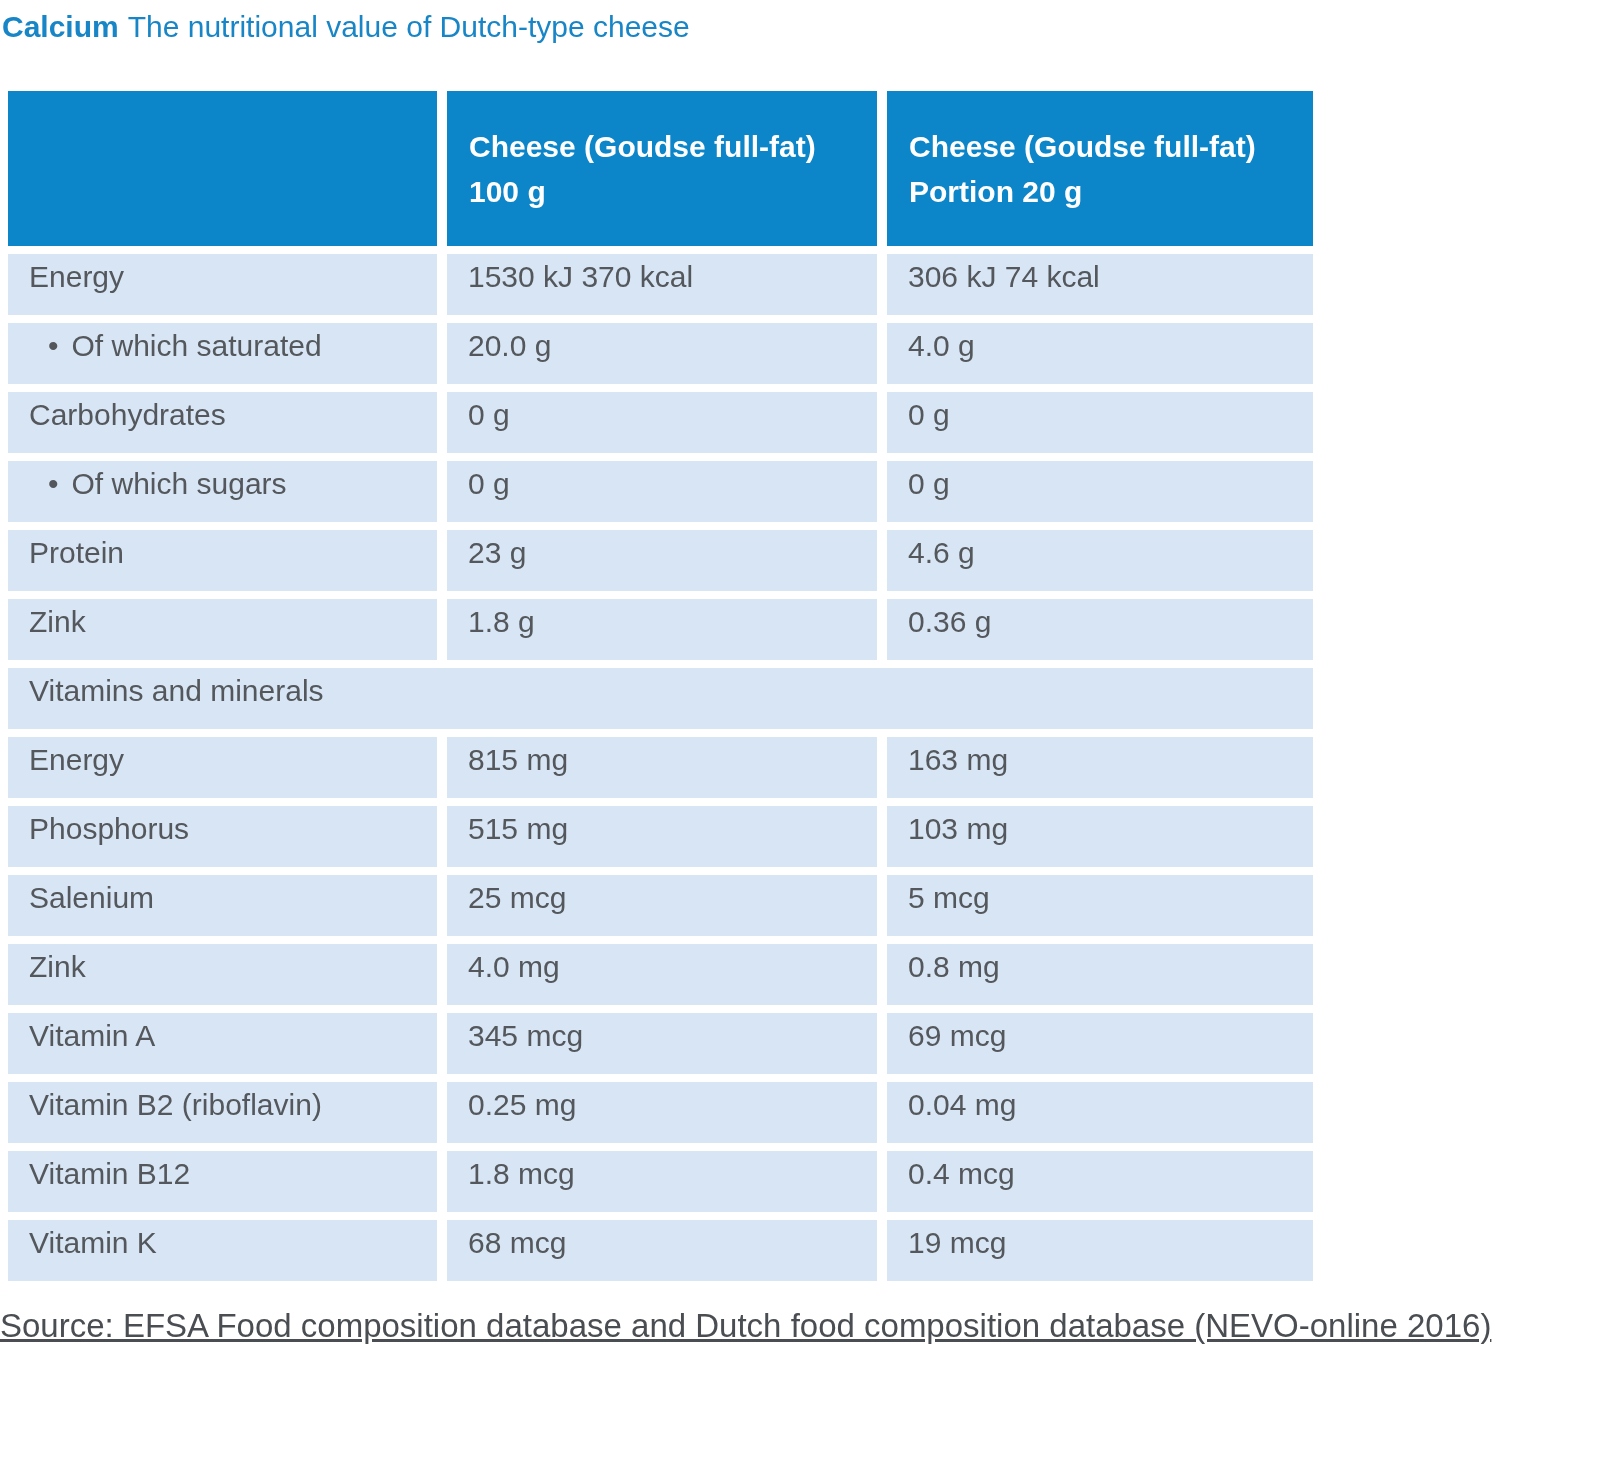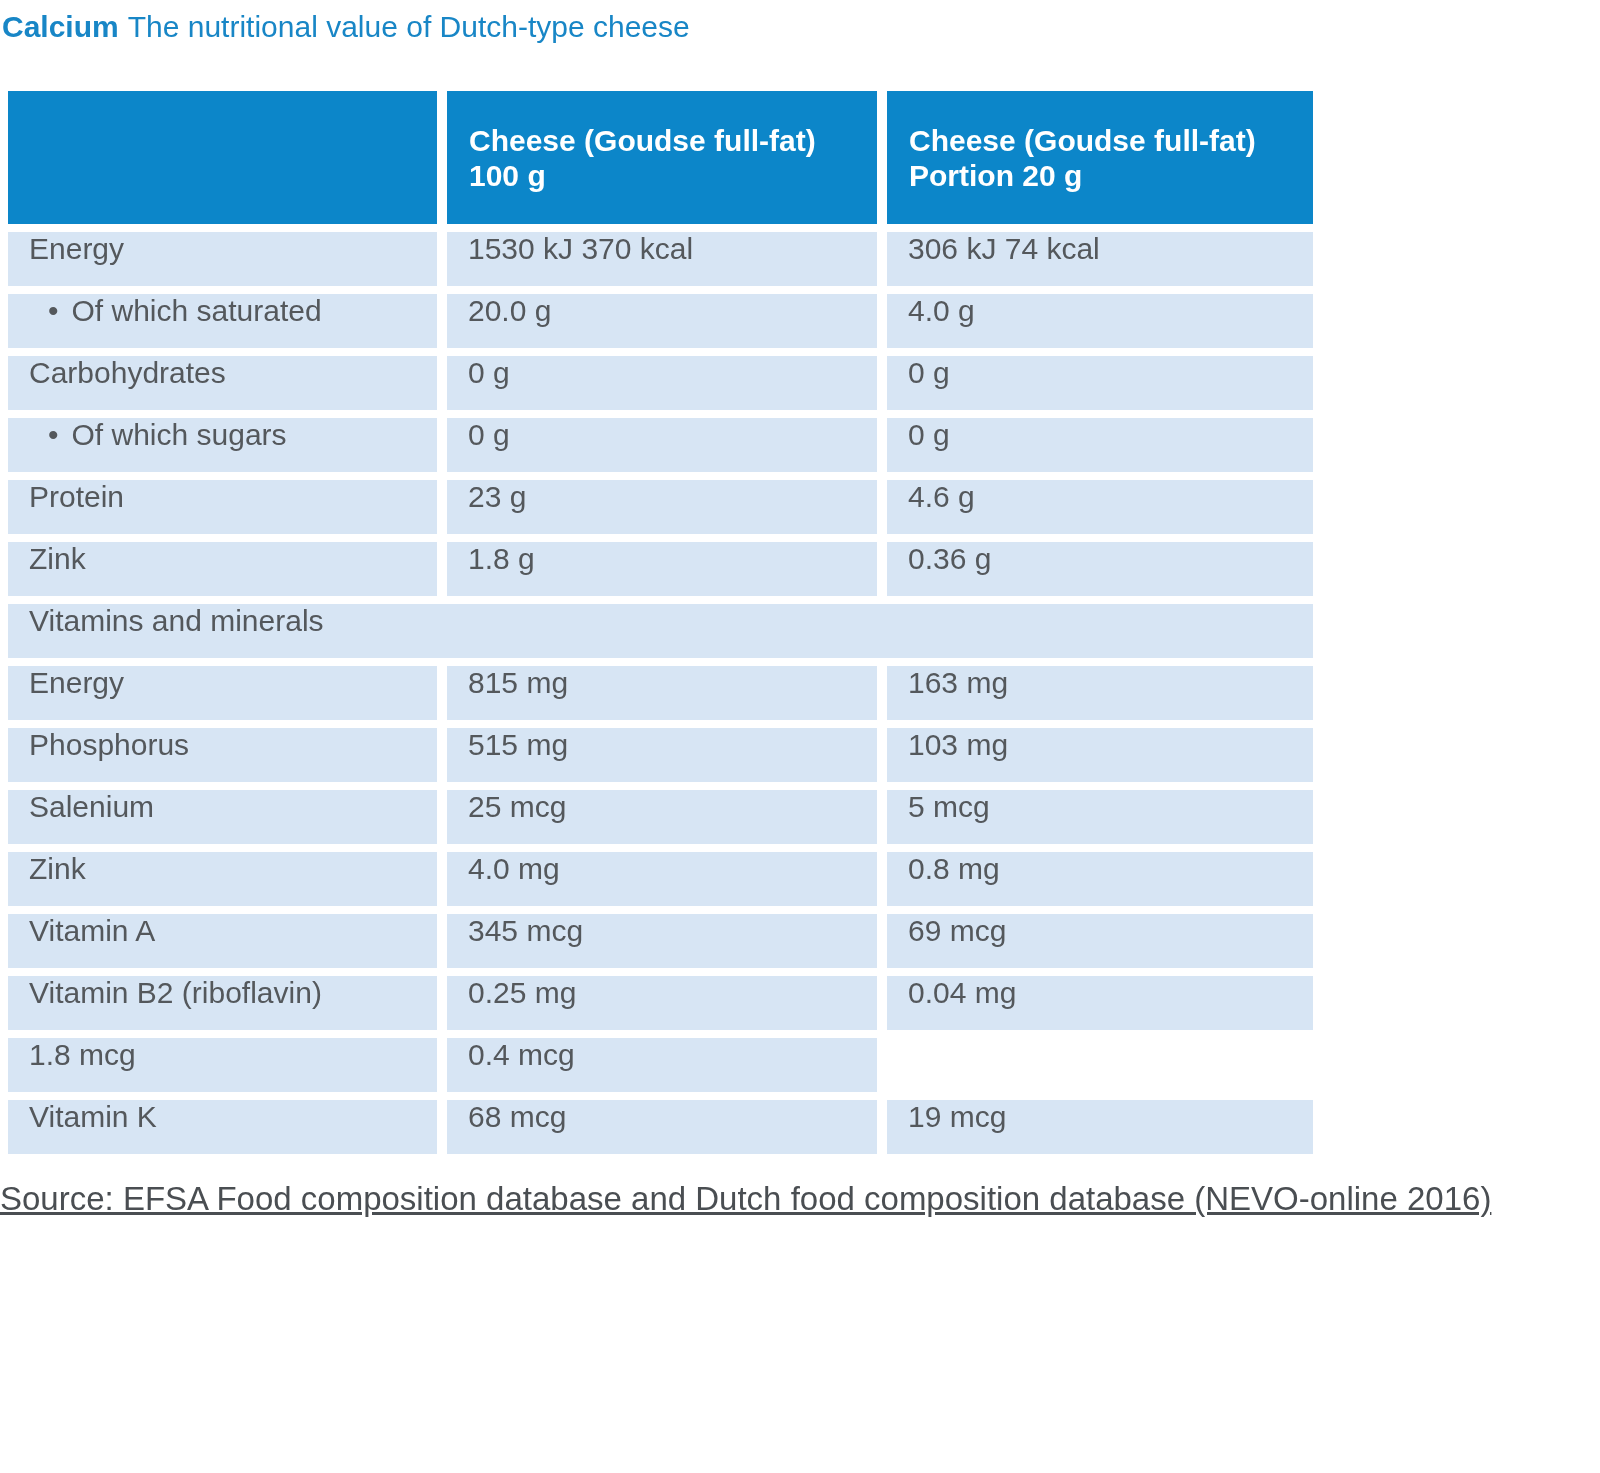--- a/index.html
+++ b/index.html
@@ -32,38 +32,39 @@
 
   .hrow, .drow {
     display: grid;
     grid-template-columns: 429px 430px 426px;
     column-gap: 10px;
     margin-bottom: 8px;
   }
   .drow.section { grid-template-columns: 1305px; }
 
   .hcell {
-    height: 133px;
+    height: 155px;
     background: var(--header-bg);
     color: #ffffff;
     font-weight: bold;
     font-size: 30px;
-    line-height: 35px;
+    line-height: 45px;
     display: flex;
     flex-direction: column;
     justify-content: center;
     padding: 0 30px 0 22px;
   }
 
   .cell {
-    height: 54px;
+    height: 61px;
     background: var(--cell-bg);
     color: var(--cell-text);
     font-size: 30px;
     display: flex;
+    align-items: center;
     padding: 0 10px 16px 21px;
     white-space: nowrap;
     overflow: hidden;
   }
   .cell.indent { padding-left: 40px; }
   .bullet { margin-right: 13px; }
 
   .source {
     margin: 26px 0 0 0;
     font-size: 33px;
@@ -173,20 +174,23 @@
           <div class="cell">69 mcg</div>
         </div>
         <div class="drow">
           <div class="cell">
             <span>Vitamin B2 (riboflavin)</span>
           </div>
           <div class="cell">0.25 mg</div>
           <div class="cell">0.04 mg</div>
         </div>
         <div class="drow">
+          <div class="cell">
+            <span>Vitamin B12</span>
+          </div>
           <div class="cell">1.8 mcg</div>
           <div class="cell">0.4 mcg</div>
         </div>
         <div class="drow">
           <div class="cell">
             <span>Vitamin K</span>
           </div>
           <div class="cell">68 mcg</div>
           <div class="cell">19 mcg</div>
         </div>

